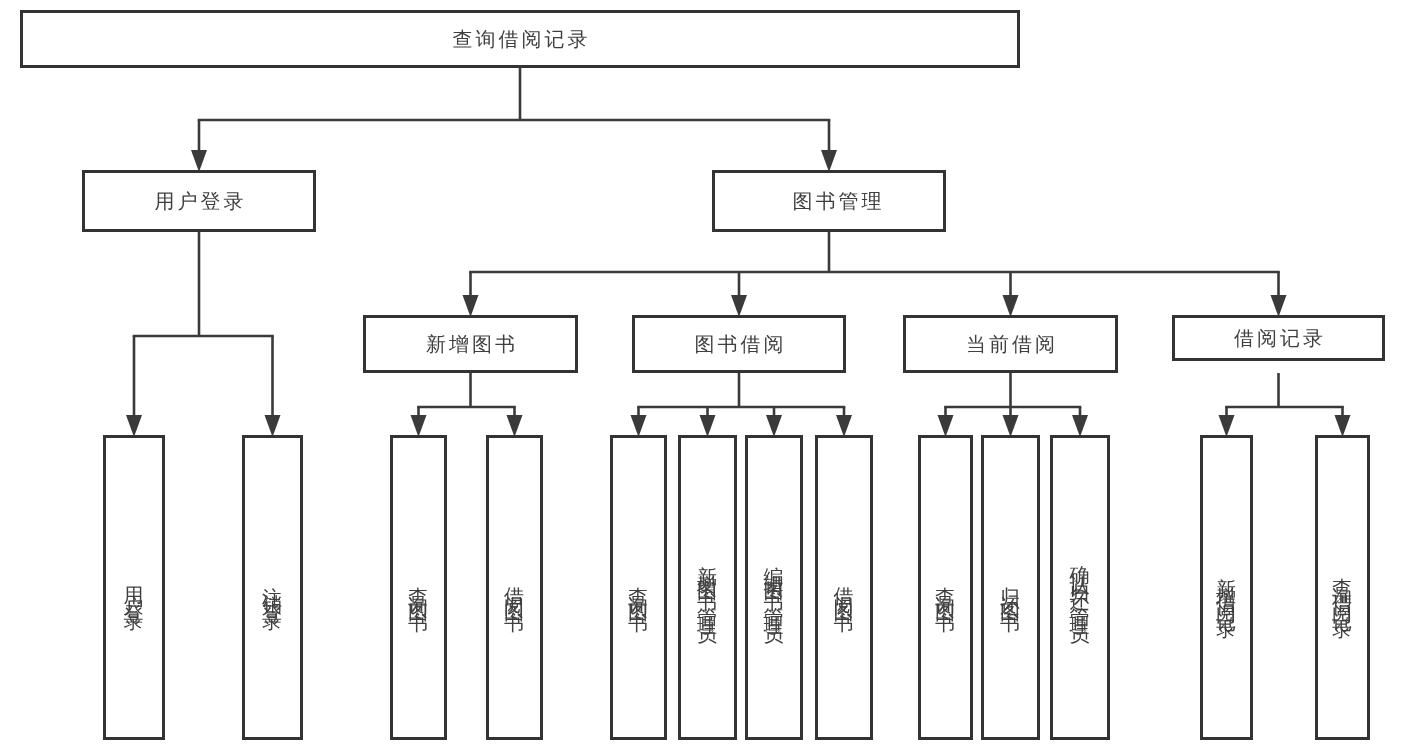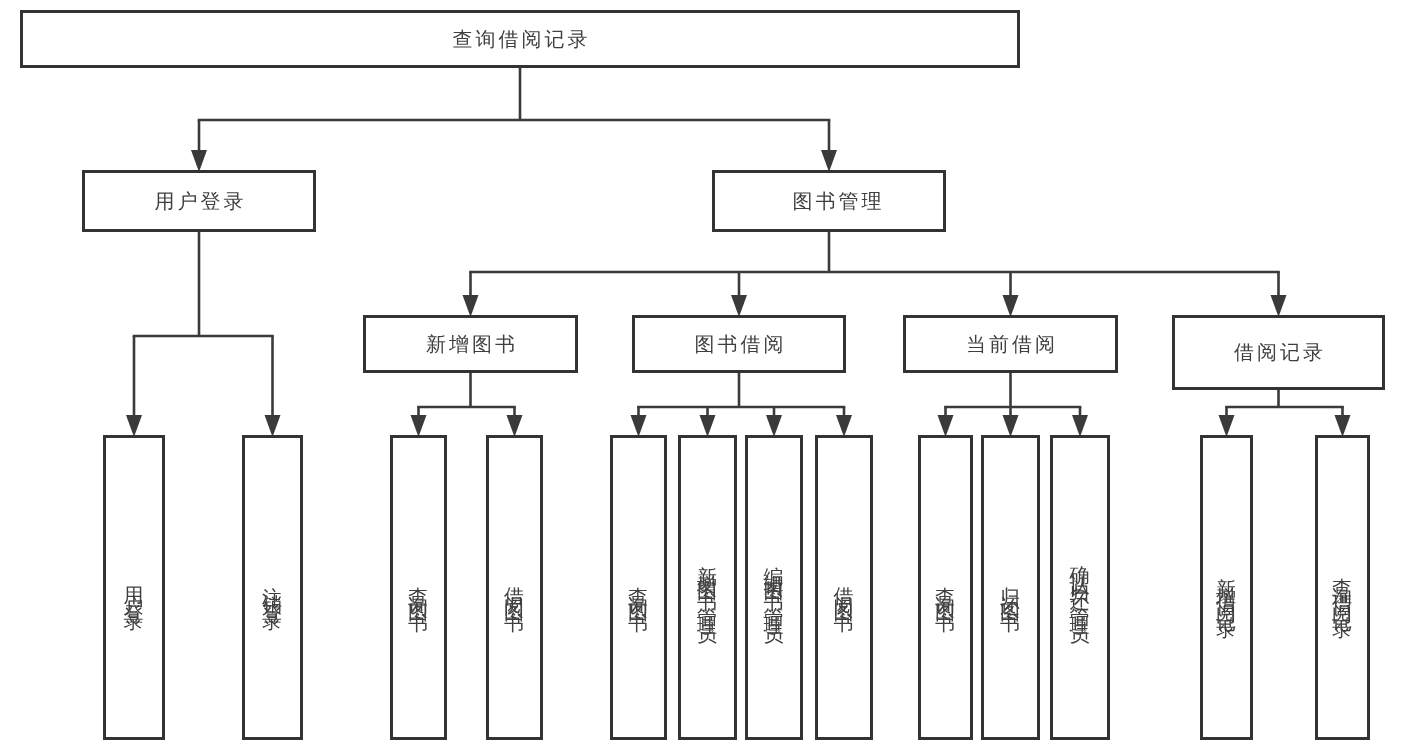--- a/index.html
+++ b/index.html
@@ -127,21 +127,21 @@
     </div>
     <div class="node" style="left: 363px; top: 315px; width: 215px; height: 58px; border-color: rgb(51, 51, 51);">
       <span class="label" style="color: rgb(63, 63, 63);">新增图书</span>
     </div>
     <div class="node" style="left: 632px; top: 315px; width: 214px; height: 58px; border-color: rgb(51, 51, 51);">
       <span class="label" style="color: rgb(63, 63, 63);">图书借阅</span>
     </div>
     <div class="node" style="left: 903px; top: 315px; width: 215px; height: 58px; border-color: rgb(51, 51, 51);">
       <span class="label" style="color: rgb(63, 63, 63);">当前借阅</span>
     </div>
-    <div class="node" style="left: 1172px; top: 315px; width: 213px; height: 75px; border-color: rgb(51, 51, 51);">
+    <div class="node" style="left: 1172px; top: 315px; width: 213px; height: 46px; border-color: rgb(51, 51, 51);">
       <span class="label" style="color: rgb(63, 63, 63);">借阅记录</span>
     </div>
     <div class="node vertical" style="left: 103px; top: 435px; width: 62px; height: 305px; border-color: rgb(51, 51, 51);">
       <span class="label" style="color: rgb(63, 63, 63);">用户登录</span>
     </div>
     <div class="node vertical" style="left: 242px; top: 435px; width: 61px; height: 305px; border-color: rgb(51, 51, 51);">
       <span class="label" style="color: rgb(63, 63, 63);">注销登录</span>
     </div>
     <div class="node vertical" style="left: 390px; top: 435px; width: 57px; height: 305px; border-color: rgb(51, 51, 51);">
       <span class="label" style="color: rgb(63, 63, 63);">查询图书</span>

